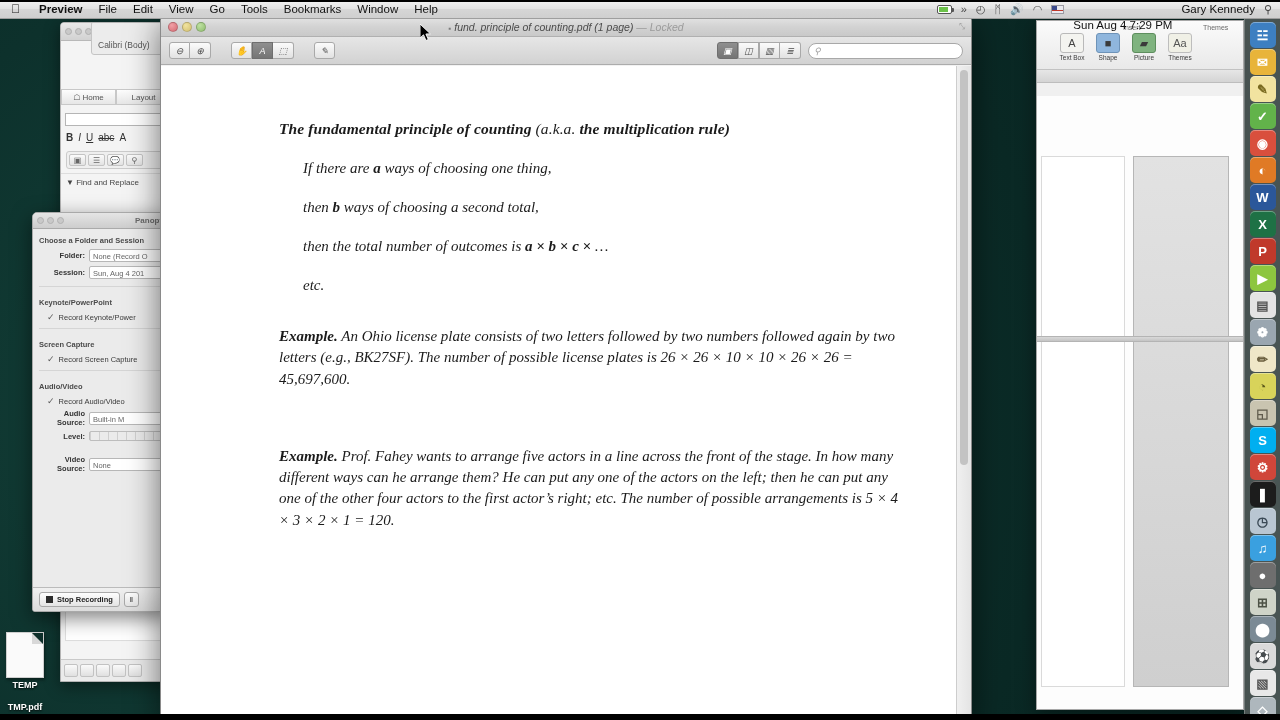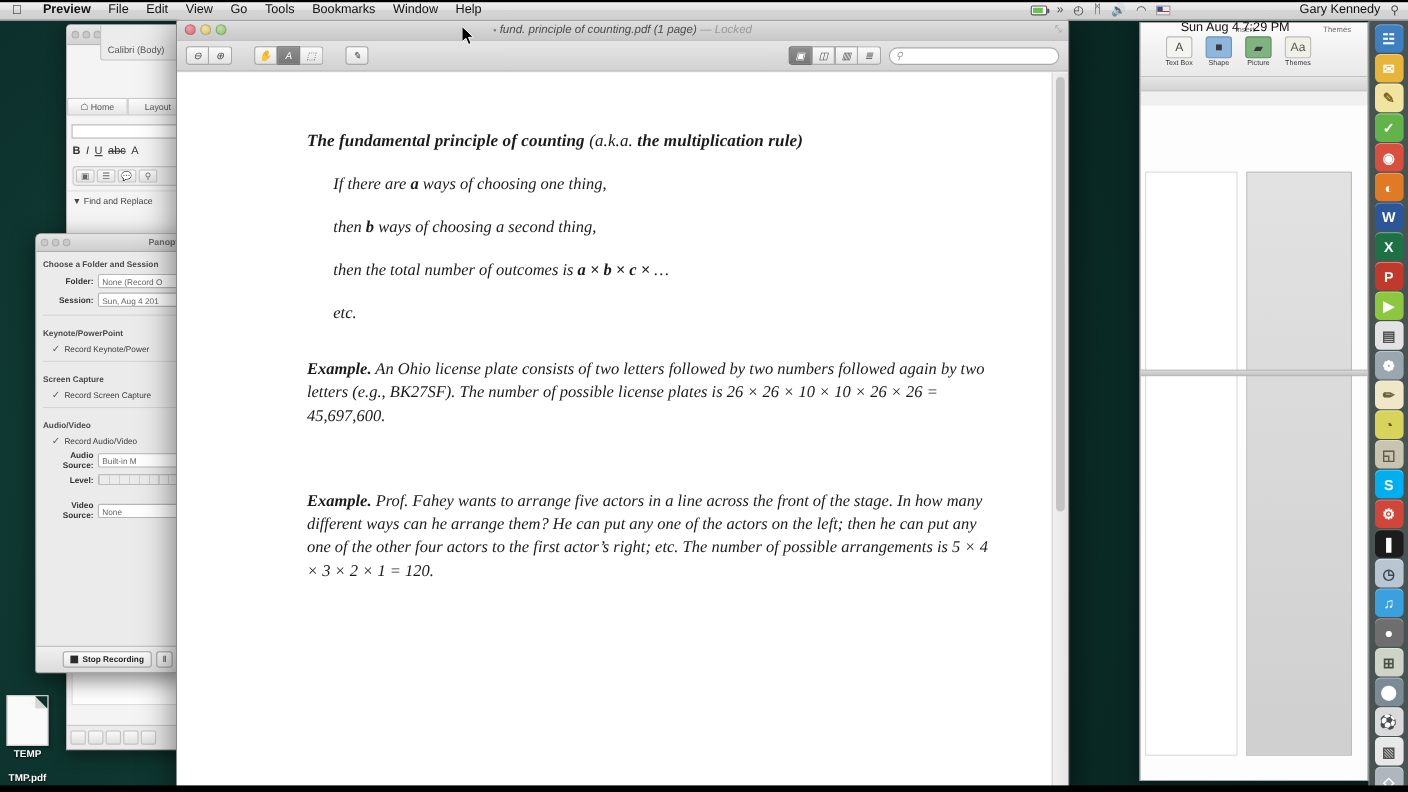--- a/index.html
+++ b/index.html
@@ -122,21 +122,21 @@
   .pa-check .ctxt { font-size:7.5px; color:#3a3a3a; }
   .pa-sep { height:1px; background:#d5d5d5; margin:4px 6px; }
   .pa-level {
     flex:1; height:10px; background:linear-gradient(to right,#f6f6f6,#ececec);
     border:1px solid #bdbdbd; border-radius:2px;
     background-image: repeating-linear-gradient(to right,#cfcfcf 0 1px, transparent 1px 9px);
   }
   .pa-footer {
     position:absolute; left:0; right:0; bottom:0; height:24px;
     background: linear-gradient(to bottom,#f0f0f0,#dcdcdc); border-top:1px solid #bbb;
-    display:flex; align-items:center; gap:4px; padding-left:24px;
+    display:flex; align-items:center; gap:4px; padding-left:6px;
   }
   .pa-stop {
     display:flex; align-items:center; gap:4px; height:15px; padding:0 6px;
     background: linear-gradient(to bottom,#fdfdfd,#e4e4e4); border:1px solid #a8a8a8;
     border-radius:3px; font-size:7.5px; font-weight:bold; color:#222;
   }
   .pa-stop .sq { width:7px; height:7px; background:#2b2b2b; }
   .pa-pause {
     height:15px; padding:0 5px; background: linear-gradient(to bottom,#fdfdfd,#e4e4e4);
     border:1px solid #a8a8a8; border-radius:3px; font-size:8px; color:#222;
@@ -478,21 +478,21 @@
       <div class="pdf-page">
 
         <div class="pdf-h">
           <span>The fundamental principle of counting</span><span class="reg"> (a.k.a. </span><span>the multiplication rule)</span>
         </div>
 
         <div class="pdf-line">
           <span>If there are </span><b>a</b><span> ways of choosing one thing,</span>
         </div>
         <div class="pdf-line">
-          <span>then </span><b>b</b><span> ways of choosing a second thing,</span>
+          <span>then </span><b>b</b><span> ways of choosing a second total,</span>
         </div>
         <div class="pdf-line">
           <span>then the total number of outcomes is </span><b>a × b × c ×</b><span>  …</span>
         </div>
         <div class="pdf-line">
           <span>etc.</span><b></b><span></span>
         </div>
 
         <div class="pdf-ex">
           <b>Example.</b><span> An Ohio license plate consists of two letters followed by two numbers followed again by two letters (e.g., BK27SF). The number of possible license plates is 26 × 26 × 10 × 10 × 26 × 26 = 45,697,600.</span>

